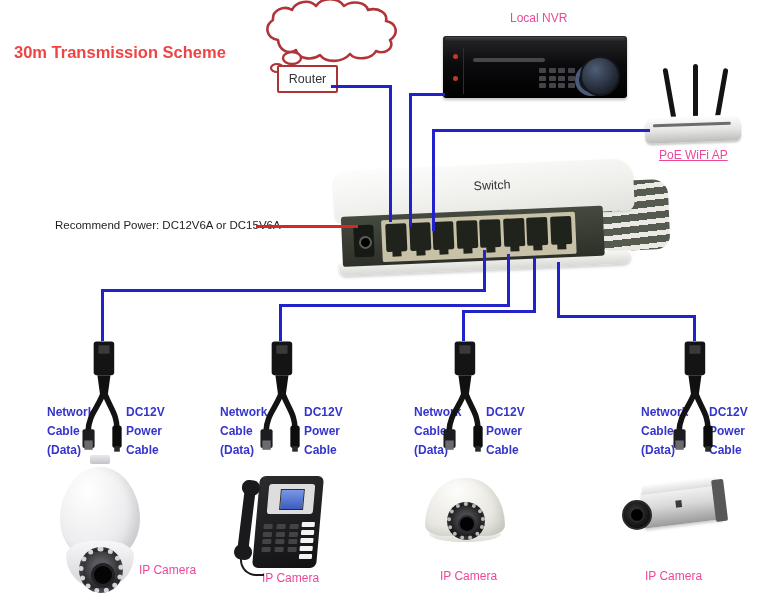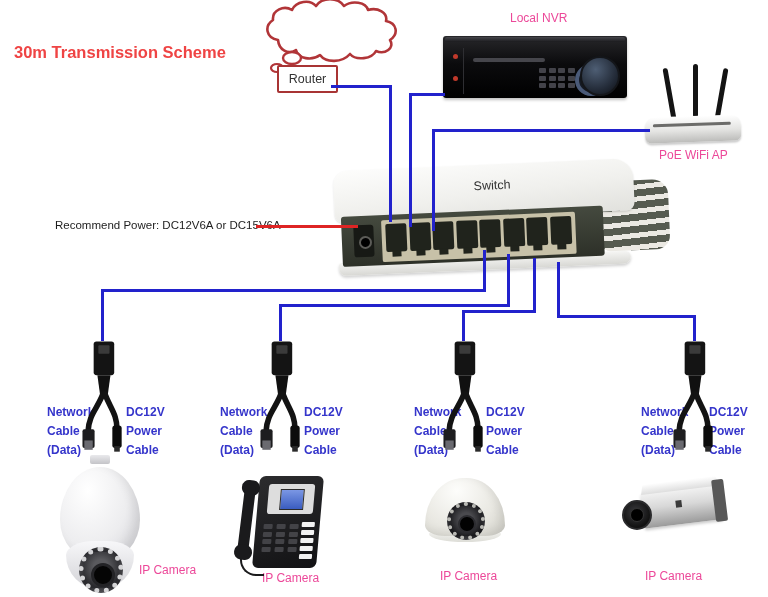--- a/index.html
+++ b/index.html
@@ -168,21 +168,21 @@
       <div class="nvr-jog"></div>
     </div>
   </div>
 
   <div class="ap">
     <i class="ant" style="left:22px;top:4px;transform:rotate(-10deg);"></i>
     <i class="ant" style="left:48px;top:0px;"></i>
     <i class="ant" style="left:74px;top:4px;transform:rotate(10deg);"></i>
     <div class="ap-body"></div>
   </div>
-  <div class="lbl" style="left:659px;top:148px;">PoE WiFi AP</div>
+  <div class="lbl" style="left:659px;top:148px;text-decoration:underline;">PoE WiFi AP</div>
 
   <div class="switch">
     <div class="sw-base"></div>
     <div class="sw-vents"></div>
     <div class="sw-lid"></div>
     <div class="sw-label lbl" style="position:absolute;">Switch</div>
     <div class="sw-front">
       <div class="jack"></div>
       <div class="port-strip">
         <div class="port"></div>

